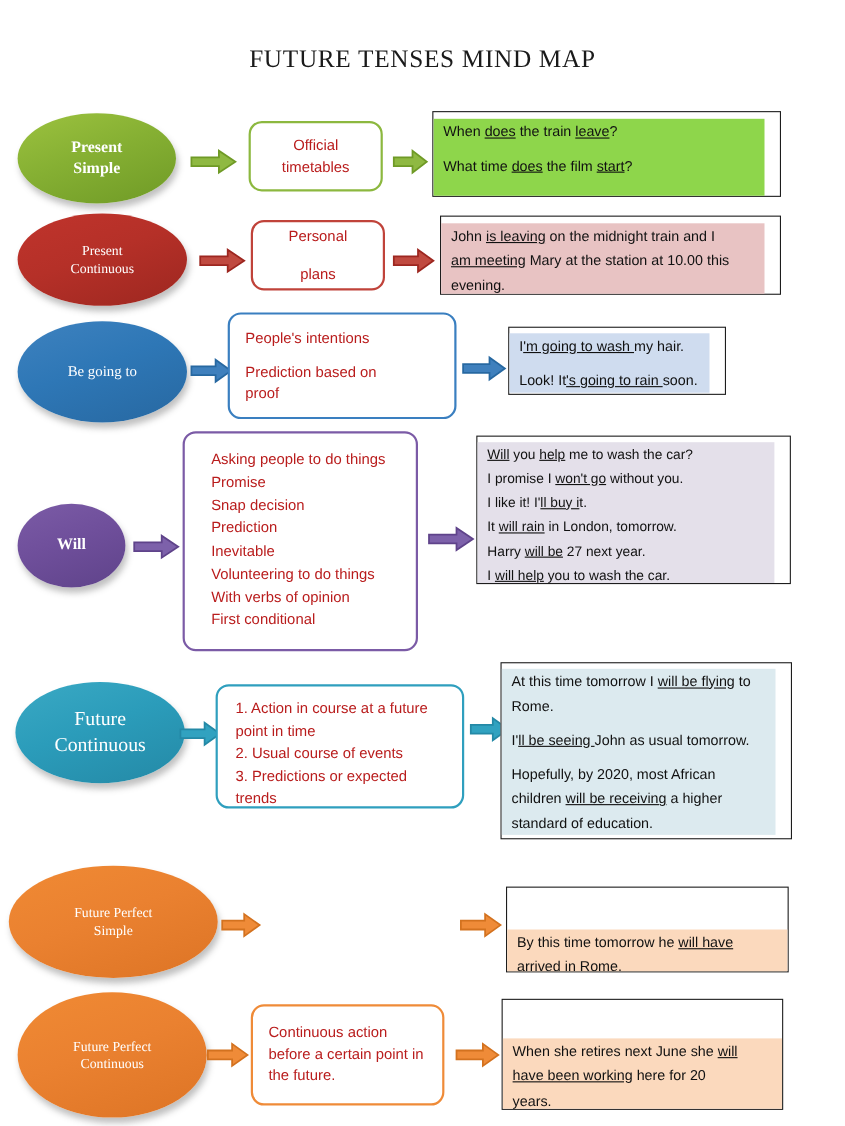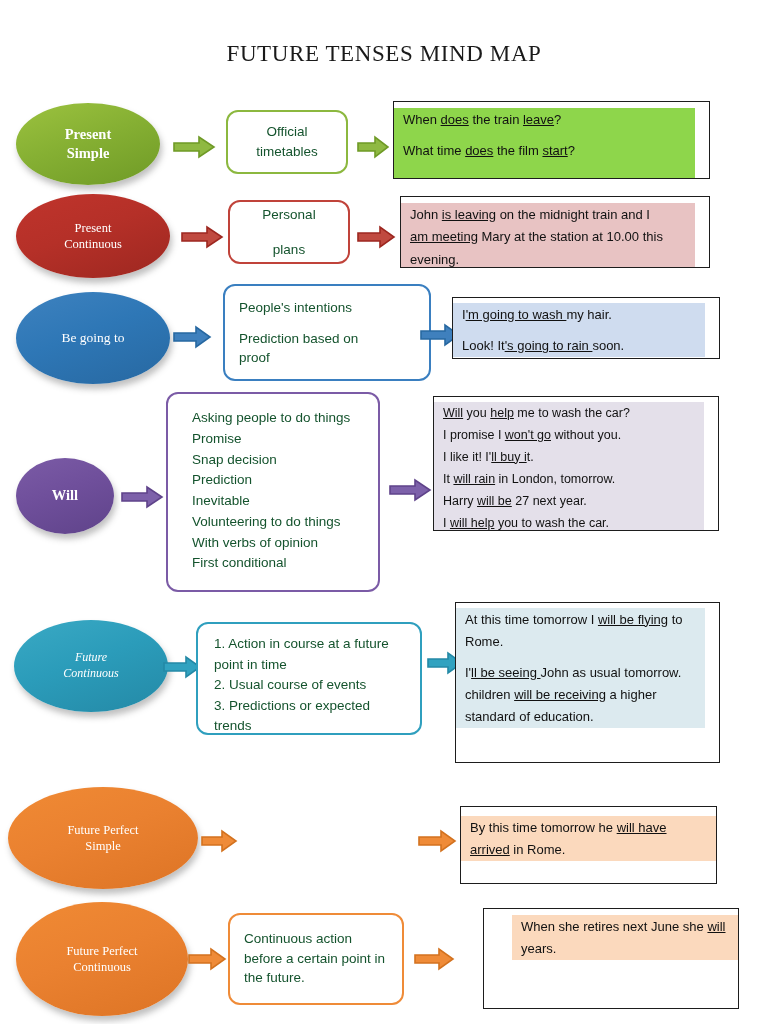--- a/index.html
+++ b/index.html
@@ -48,21 +48,21 @@
   .el-purple { background: linear-gradient(160deg, #7b5ba6 0%, #6f4f9b 45%, #5f438a 100%); }
   .el-teal   { background: linear-gradient(160deg, #3aa9c4 0%, #2b9cba 45%, #2489a6 100%); }
   .el-orange { background: linear-gradient(160deg, #f08a34 0%, #ea8130 45%, #dd7425 100%); }
 
   
   .rbox {
     position: absolute;
     background: #ffffff;
     border-radius: 12px;
     border: 2px solid #888;
-    color: #14532d;
+    color: #b91c1c;
     font-size: 13.5px;
     line-height: 1.46;
     padding: 8px 10px;
   }
   .rbox.center { display:flex; flex-direction:column; align-items:center; justify-content:center; text-align:center; }
   .rbox-green  { border-color: #8cb83f; }
   .rbox-red    { border-color: #c0433a; }
   .rbox-blue   { border-color: #3a7fc0; }
   .rbox-purple { border-color: #7b5ba6; }
   .rbox-teal   { border-color: #2f9fbe; }
@@ -83,21 +83,21 @@
     font-size: 13px;
     line-height: 1.5;
     color: #111;
   }
   .hlwrap { padding: 6px 14px 4px 0; }
   .hl-green  { background:#8ed64b; }
   .hl-red    { background:#e8c3c3; }
   .hl-blue   { background:#cfdcef; }
   .hl-purple { background:#e4e0ea; }
   .hl-teal   { background:#dceaef; }
-  .hl-orange { background:#fbd9bd; }
+  .hl-orange { background:#fbd9bd;margin-top:29px; }
   .hl p { margin: 0; padding: 1.5px 9px; }
   .hl p.sp { margin-top: 9px; }
   u { text-decoration: underline; text-underline-offset: 1px; }
 
   
   .arrow { position: absolute; }
   .arrow svg { display: block; }
 </style>
 </head>
 <body>
@@ -163,32 +163,32 @@
   </div>
 
   <div class="ellipse el-blue" style="left:16px; top:292px; width:154px; height:92px; font-size:13.5px;">
     <span>Be going to</span>
   </div>
   <div class="arrow" style="left:172px; top:325px;">
     <svg width="40" height="24" viewBox="0 0 40 24">
         <path d="M2 8 L24 8 L24 2 L38 12 L24 22 L24 16 L2 16 Z" fill="#3f80bd" stroke="#2768a1" stroke-width="1.6"></path>
       </svg>
   </div>
-  <div class="rbox rbox-blue" style="left:207px; top:284px; width:208px; height:97px; padding:12px 0 0 14px;margin-left:16px;">
+  <div class="rbox rbox-blue" style="left:207px; top:284px; width:208px; height:97px; padding:12px 0 0 14px;">
     <p>People's  intentions</p>
     <div class="gap"></div>
     <p>Prediction based on</p>
     <p>   proof</p>
   </div>
   <div class="arrow" style="left:419px; top:322px;">
     <svg width="42" height="26" viewBox="0 0 42 26">
         <path d="M2 9 L26 9 L26 3 L40 13 L26 23 L26 17 L2 17 Z" fill="#3f80bd" stroke="#2768a1" stroke-width="1.6"></path>
       </svg>
   </div>
-  <div class="sbox" style="left:452px; top:297px; width:268px; height:62px;">
+  <div class="sbox" style="left:462px; top:297px; width:198px; height:62px;">
     <div class="hlwrap" style="padding-top:5px;">
         <div class="hl hl-blue">
       <p><span>I</span><u>'m going  to  wash </u><span>my  hair.</span></p>
       <p class="sp"><span>Look! It</span><u>'s  going  to  rain </u><span>soon.</span></p>
     </div>
       </div>
   </div>
 
   <div class="ellipse el-purple" style="left:16px; top:458px; width:98px; height:76px; font-size:14.5px; font-weight:bold;">
     <span>Will</span>
@@ -221,21 +221,21 @@
       <p><span>I like it!  I'</span><u>ll buy i</u><span>t.</span></p>
       <p><span>It </span><u>will rain</u><span> in London, tomorrow.</span></p>
       <p><span>Harry </span><u>will be</u><span>  27  next  year.</span></p>
       <p><span>I  </span><u>will  help</u><span>  you  to  wash  the  car.</span></p>
       <p><span>I  think  it  </span><u>will  rain</u><span>.</span></p>
       <p><span>If  it  rains  I </span><u>will  stay</u><span>   at  home.</span></p>
     </div>
       </div>
   </div>
 
-  <div class="ellipse el-teal" style="left:14px; top:620px; width:154px; height:92px; font-size:12px;font-style:italic;">
+  <div class="ellipse el-teal" style="left:14px; top:620px; width:154px; height:92px; font-size:18px;">
     <span>Future</span>
     <span>Continuous</span>
   </div>
   <div class="arrow" style="left:162px; top:655px;">
     <svg width="40" height="24" viewBox="0 0 40 24">
         <path d="M2 8 L24 8 L24 2 L38 12 L24 22 L24 16 L2 16 Z" fill="#31a2c0" stroke="#2489a6" stroke-width="1.6"></path>
       </svg>
   </div>
   <div class="rbox rbox-teal" style="left:196px; top:622px; width:226px; height:113px; padding:10px 0 0 16px; line-height:1.52;">
     <p>1. Action in course at a future</p>
@@ -248,20 +248,21 @@
     <svg width="38" height="26" viewBox="0 0 38 26">
         <path d="M2 9 L22 9 L22 3 L36 13 L22 23 L22 17 L2 17 Z" fill="#31a2c0" stroke="#2489a6" stroke-width="1.6"></path>
       </svg>
   </div>
   <div class="sbox" style="left:455px; top:602px; width:265px; height:161px;">
     <div class="hlwrap" style="padding-top:5px;">
         <div class="hl hl-teal" style="line-height:1.48;">
       <p><span>At this time tomorrow I </span><u>will be flying</u><span> to</span></p>
       <p><span>Rome.</span></p>
       <p class="sp"><span>I'</span><u>ll be seeing </u><span>John as usual tomorrow.</span></p>
+      <p class="sp"><span>Hopefully, by 2020, most African</span></p>
       <p><span>children </span><u>will be receiving</u><span> a higher</span></p>
       <p><span>standard of education.</span></p>
     </div>
       </div>
   </div>
 
   <div class="ellipse el-orange" style="left:8px; top:787px; width:190px; height:102px; font-size:12.5px;">
     <span>Future Perfect</span>
     <span>Simple</span>
   </div>
@@ -296,22 +297,23 @@
   <div class="rbox rbox-orange" style="left:228px; top:913px; width:176px; height:92px; padding:14px 0 0 14px; line-height:1.46;">
     <p>Continuous action</p>
     <p>before a certain point in</p>
     <p>the future.</p>
   </div>
   <div class="arrow" style="left:413px; top:946px;">
     <svg width="42" height="26" viewBox="0 0 42 26">
         <path d="M2 9 L26 9 L26 3 L40 13 L26 23 L26 17 L2 17 Z" fill="#ef8b38" stroke="#d3721f" stroke-width="1.6"></path>
       </svg>
   </div>
-  <div class="sbox" style="left:483px; top:908px; width:256px; height:101px;padding-left:28px;">
+  <div class="sbox" style="left:456px; top:908px; width:256px; height:101px;">
     <div class="hlwrap" style="padding:6px 0 4px 0;">
         <div class="hl hl-orange">
       <p><span>When she retires next June she </span><u>will </u></p>
+      <p><u>have been working</u><span> here for 20</span></p>
       <p><span>years.</span></p>
     </div>
       </div>
   </div>
 
 </div>
 
 </body></html>

